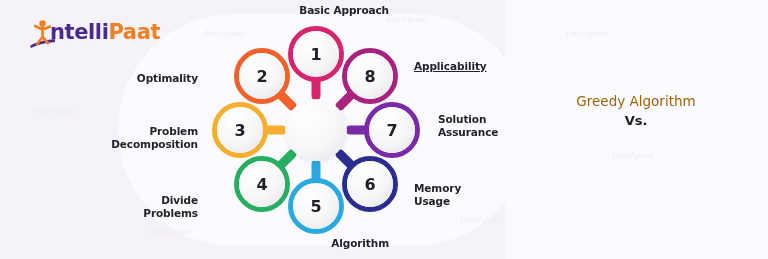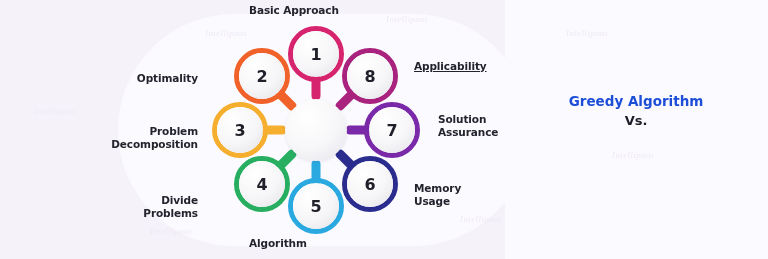--- a/index.html
+++ b/index.html
@@ -59,47 +59,57 @@
   }
 
   
   .lbl{
     position:absolute;color:#23232d;font-size:10.5px;font-weight:bold;
     line-height:12.5px;font-family:"DejaVu Sans", sans-serif;
     letter-spacing:-.1px;white-space:pre-line;
   }
   .lbl.r{text-align:right;margin-top:12px;}
   .lbl.l{text-align:left;}
-  .lbl.c{text-align:left;}
+  .lbl.c{text-align:right;}
 
   
   #title{
     position:absolute;left:520px;top:92px;width:232px;text-align:center;
     font-family:"DejaVu Sans", sans-serif;
   }
-  #title .l1,#title .l3{color:#1d4ed8;font-size:13.5px;font-weight:bold;line-height:19px;}
+  #title .l1,#title .l3{color:#a16207;font-size:13.5px;font-weight:normal;line-height:19px;}
   #title .l2{color:#1d1d28;font-size:13px;font-weight:bold;line-height:19px;}
 </style>
 </head>
 <body>
 
 <div id="stage">
 
   <div class="bg-base"></div>
   <div class="bg-right"></div>
   <div class="bg-blob"></div>
 
   <div class="wm" style="left:34px;top:106px;">Intellipaat</div>
   <div class="wm" style="left:205px;top:28px;">Intellipaat</div>
   <div class="wm" style="left:386px;top:14px;">Intellipaat</div>
   <div class="wm" style="left:566px;top:28px;">Intellipaat</div>
   <div class="wm" style="left:612px;top:150px;">Intellipaat</div>
   <div class="wm" style="left:460px;top:214px;">Intellipaat</div>
   <div class="wm" style="left:150px;top:226px;">Intellipaat</div>
 
+  <div id="logo">
+    <svg class="logo-fig" width="34" height="34" viewBox="0 0 34 34">
+      <path d="M4 28 C10 24, 18 22, 29 21 L29 24 C18 25, 11 27, 5 30 Z" fill="#4b2a8f"></path>
+      <circle cx="16.5" cy="5.5" r="3.2" fill="#f07f20"></circle>
+      <path d="M16.5 9 L16.5 20 M16.5 11.5 L9 8 M16.5 11.5 L24 8.5 M16.5 19 L11 26 M16.5 19 L22 25" stroke="#f07f20" stroke-width="2.6" stroke-linecap="round" fill="none"></path>
+    </svg>
+    <div class="logo-text">
+      <span class="logo-a">ntelli</span><span class="logo-b">Paat</span>
+    </div>
+  </div>
 
   <div id="diagram">
 
     <svg width="240" height="240" viewBox="0 0 240 240">
       <g stroke-linecap="round" fill="none" stroke-width="9">
 
         <line x1="120" y1="86" x2="120" y2="62" stroke="#d6246e"></line>
         <line x1="96" y1="96" x2="79" y2="79" stroke="#f0622a"></line>
         <line x1="86" y1="120" x2="62" y2="120" stroke="#f5ae2e"></line>
         <line x1="96" y1="144" x2="79" y2="161" stroke="#27ae60"></line>

